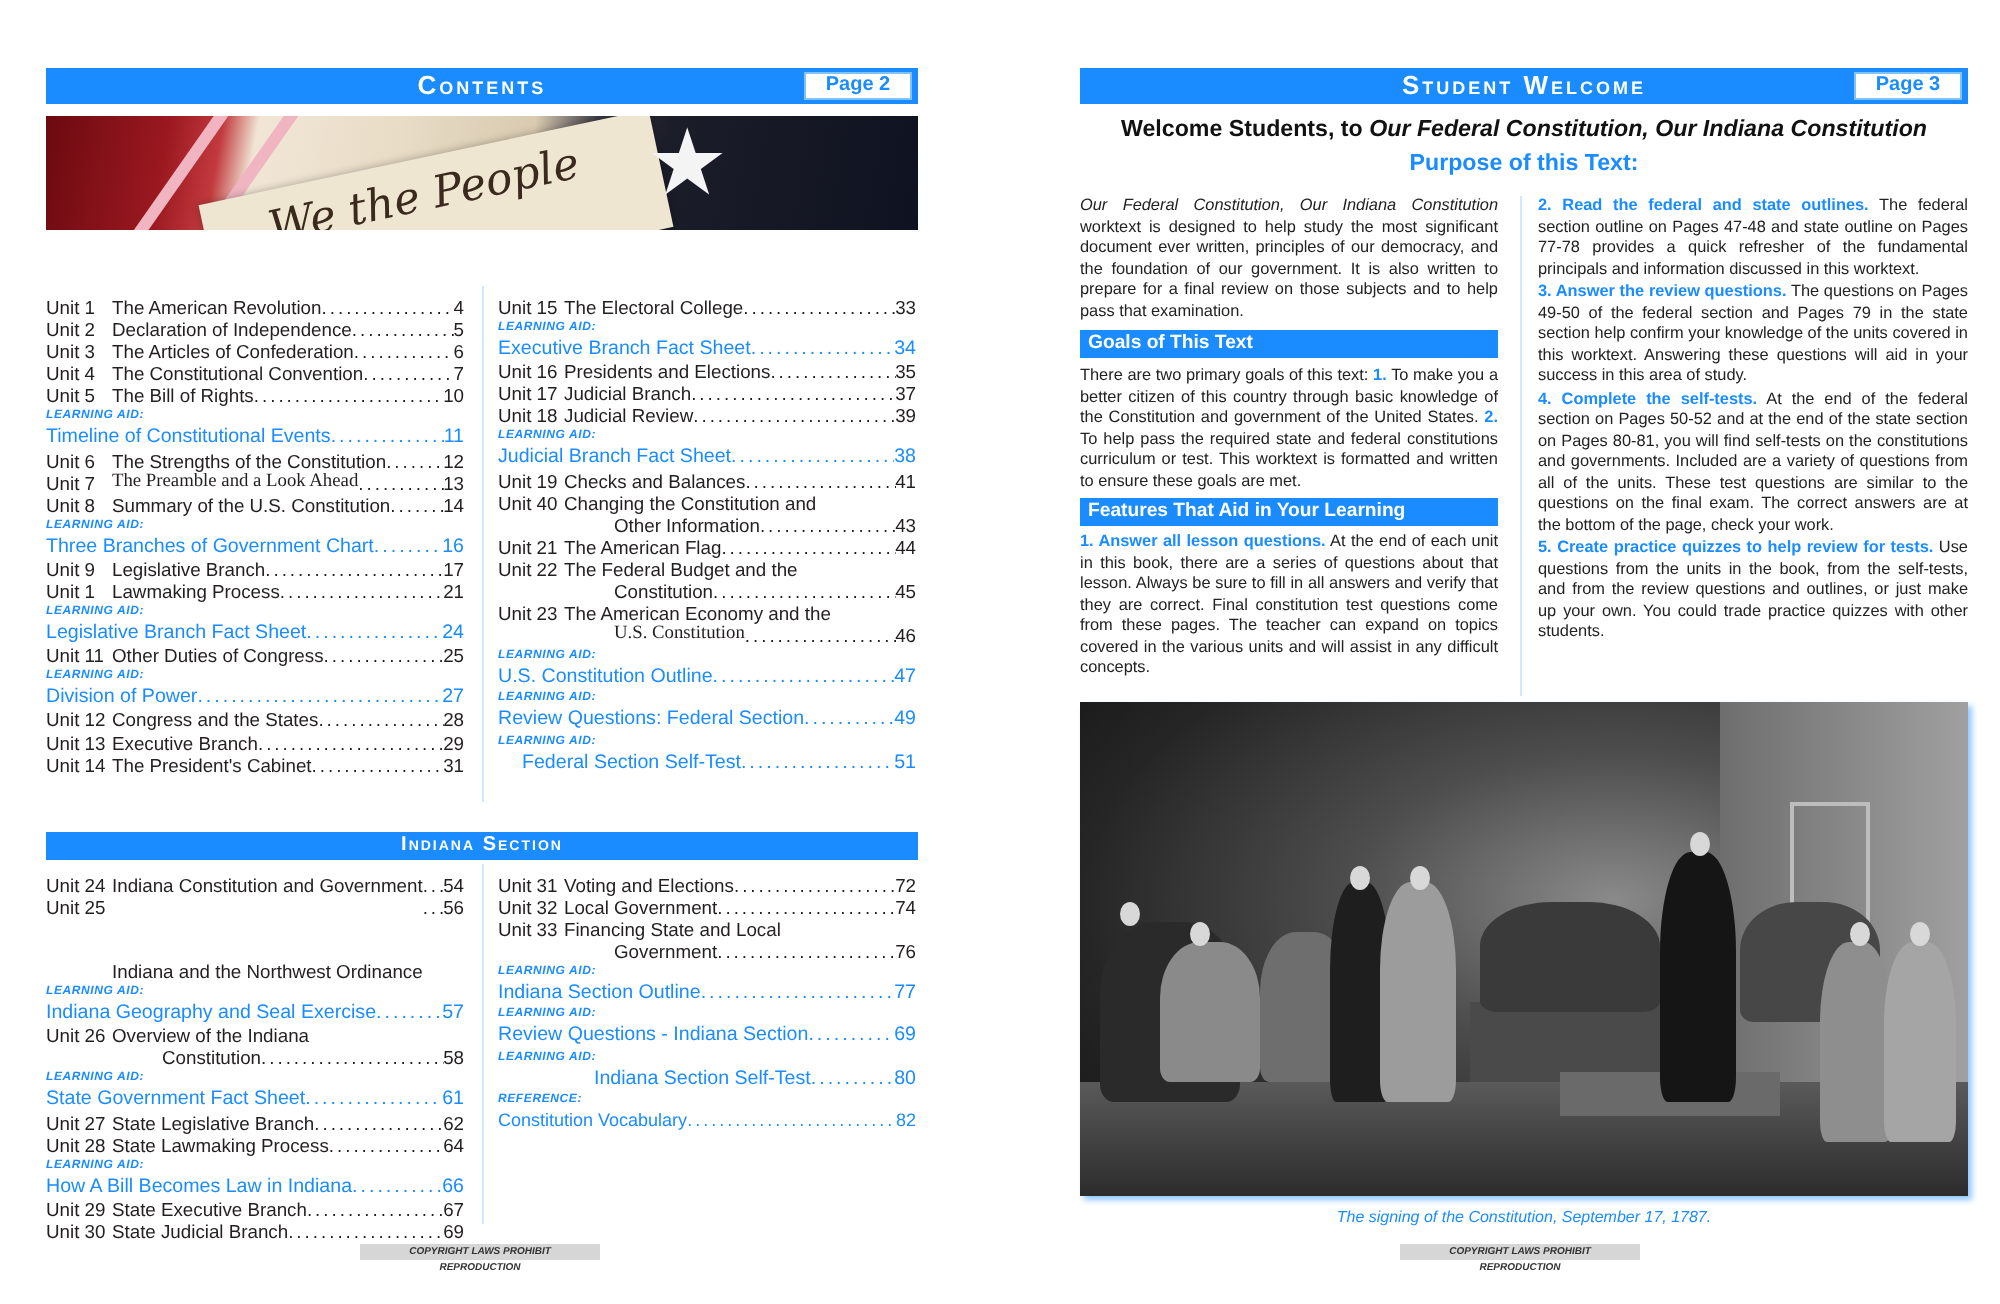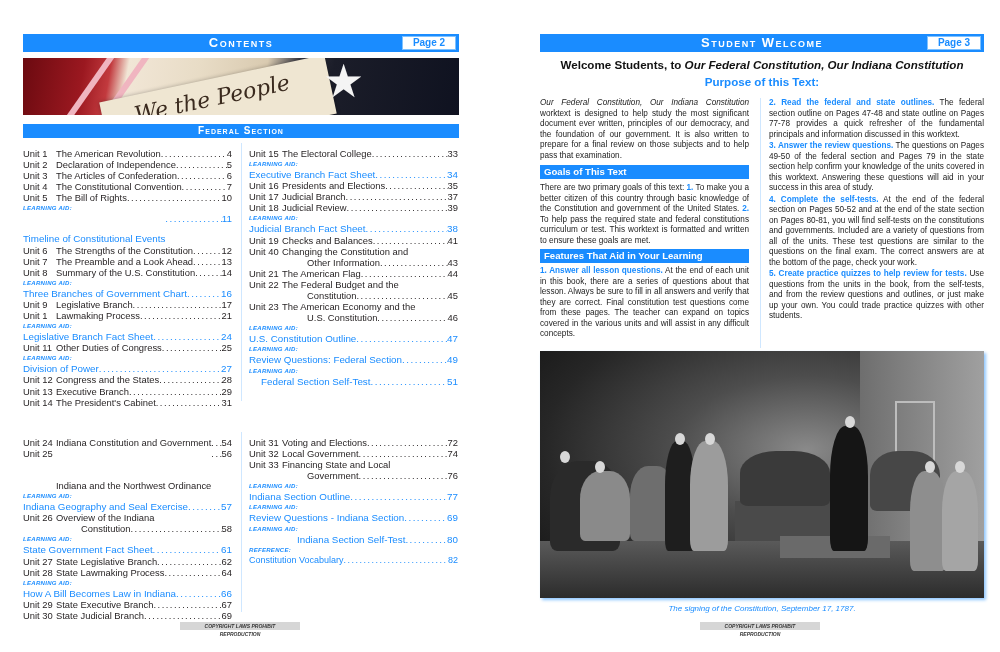--- a/index.html
+++ b/index.html
@@ -89,21 +89,20 @@
   </div>
 
   <div class="hero" title="We the People document with American flag">
     <div class="stripe" style="left:60px;"></div>
     <div class="stripe" style="left:95px;"></div>
     <div class="parchment"></div>
     <div class="script">We the People</div>
     <div class="star">★</div>
   </div>
 
-  <div class="section-bar" style="left:23px; top:124px; width:436px;">Federal Section</div>
 
   <div class="toc-col" id="fed-col1" style="left:23px; top:148px; width:209px;">
       <div class="toc-row">
         <span class="toc-num">Unit 1</span>
         <span style="flex: 0 0 auto;">The American Revolution</span>
         <span class="fill"> ................................................................................</span>
         <span class="toc-page">4</span>
       </div>
       <div class="toc-row">
         <span class="toc-num">Unit 2</span>
@@ -126,33 +125,33 @@
       <div class="toc-row">
         <span class="toc-num">Unit 5</span>
         <span style="flex: 0 0 auto;">The Bill of Rights</span>
         <span class="fill"> ................................................................................</span>
         <span class="toc-page">10</span>
       </div>
       <div class="toc-row aid-label">
         <span>LEARNING AID:</span>
       </div>
       <div class="toc-row aid">
-        <span style="flex: 0 0 auto; margin-top: 20px;">Timeline of Constitutional Events</span>
+        <span style="flex: 0 0 auto;">Timeline of Constitutional Events</span>
         <span class="fill"> ................................................................................</span>
         <span class="toc-page">11</span>
       </div>
       <div class="toc-row">
         <span class="toc-num">Unit 6</span>
         <span style="flex: 0 0 auto;">The Strengths of the Constitution</span>
         <span class="fill"> ................................................................................</span>
         <span class="toc-page">12</span>
       </div>
       <div class="toc-row">
         <span class="toc-num">Unit 7</span>
-        <span style="flex: 0 0 auto;">The Preamble and a Look Ahead</span>
+        <span style="flex: 0 0 auto; font-family: Liberation Serif, serif;">The Preamble and a Look Ahead</span>
         <span class="fill"> ................................................................................</span>
         <span class="toc-page">13</span>
       </div>
       <div class="toc-row">
         <span class="toc-num">Unit 8</span>
         <span style="flex: 0 0 auto; text-align: right;">Summary of the U.S. Constitution</span>
         <span class="fill"> ................................................................................</span>
         <span class="toc-page">14</span>
       </div>
       <div class="toc-row aid-label">
@@ -289,21 +288,21 @@
         <span style="flex: 0 0 auto;">Constitution</span>
         <span class="fill"> ................................................................................</span>
         <span class="toc-page">45</span>
       </div>
       <div class="toc-row">
         <span class="toc-num">Unit 23</span>
         <span style="flex: 0 0 auto;">The American Economy and the</span>
       </div>
       <div class="toc-row">
         <span class="toc-num" style="width: 58px;"></span>
-        <span style="flex: 0 0 auto;">U.S. Constitution</span>
+        <span style="flex: 0 0 auto; font-family: Liberation Serif, serif;">U.S. Constitution</span>
         <span class="fill"> ................................................................................</span>
         <span class="toc-page">46</span>
       </div>
       <div class="toc-row aid-label">
         <span>LEARNING AID:</span>
       </div>
       <div class="toc-row aid">
         <span style="flex: 0 0 auto;">U.S. Constitution Outline</span>
         <span class="fill"> ................................................................................</span>
         <span class="toc-page">47</span>
@@ -319,20 +318,21 @@
       <div class="toc-row aid-label">
         <span>LEARNING AID:</span>
       </div>
       <div class="toc-row aid">
         <span style="flex: 0 0 auto; padding-left: 12px;">Federal Section Self-Test</span>
         <span class="fill"> ................................................................................</span>
         <span class="toc-page">51</span>
       </div>
     </div>
 
+  <div class="section-bar" style="left:23px; top:416px; width:436px;">Indiana Section</div>
 
   <div class="toc-col" id="ind-col1" style="left:23px; top:437px; width:209px;">
       <div class="toc-row">
         <span class="toc-num">Unit 24</span>
         <span style="flex: 0 0 auto;">Indiana Constitution and Government</span>
         <span class="fill"> ................................................................................</span>
         <span class="toc-page">54</span>
       </div>
       <div class="toc-row">
         <span class="toc-num">Unit 25</span>

